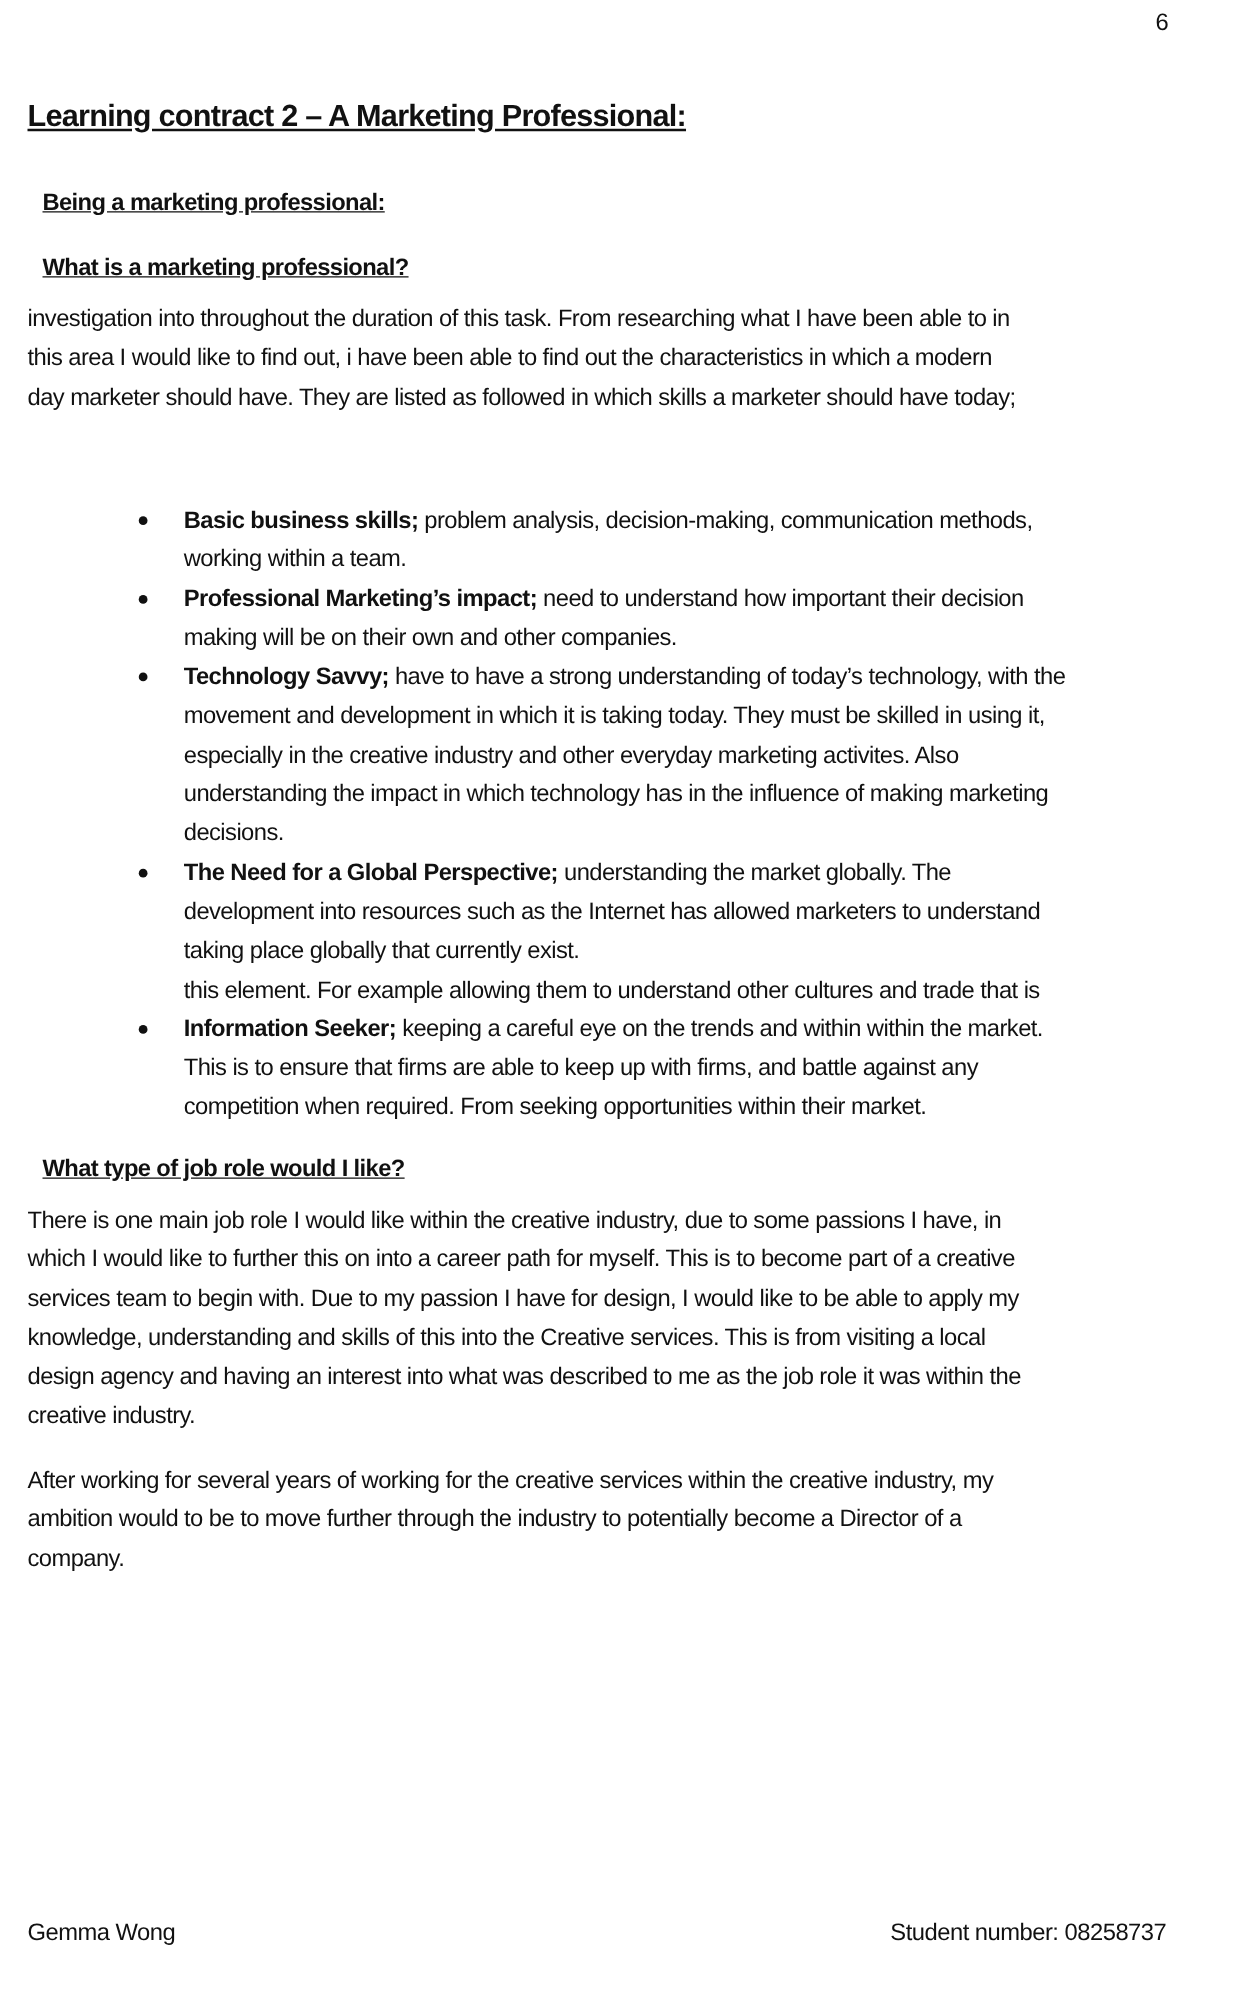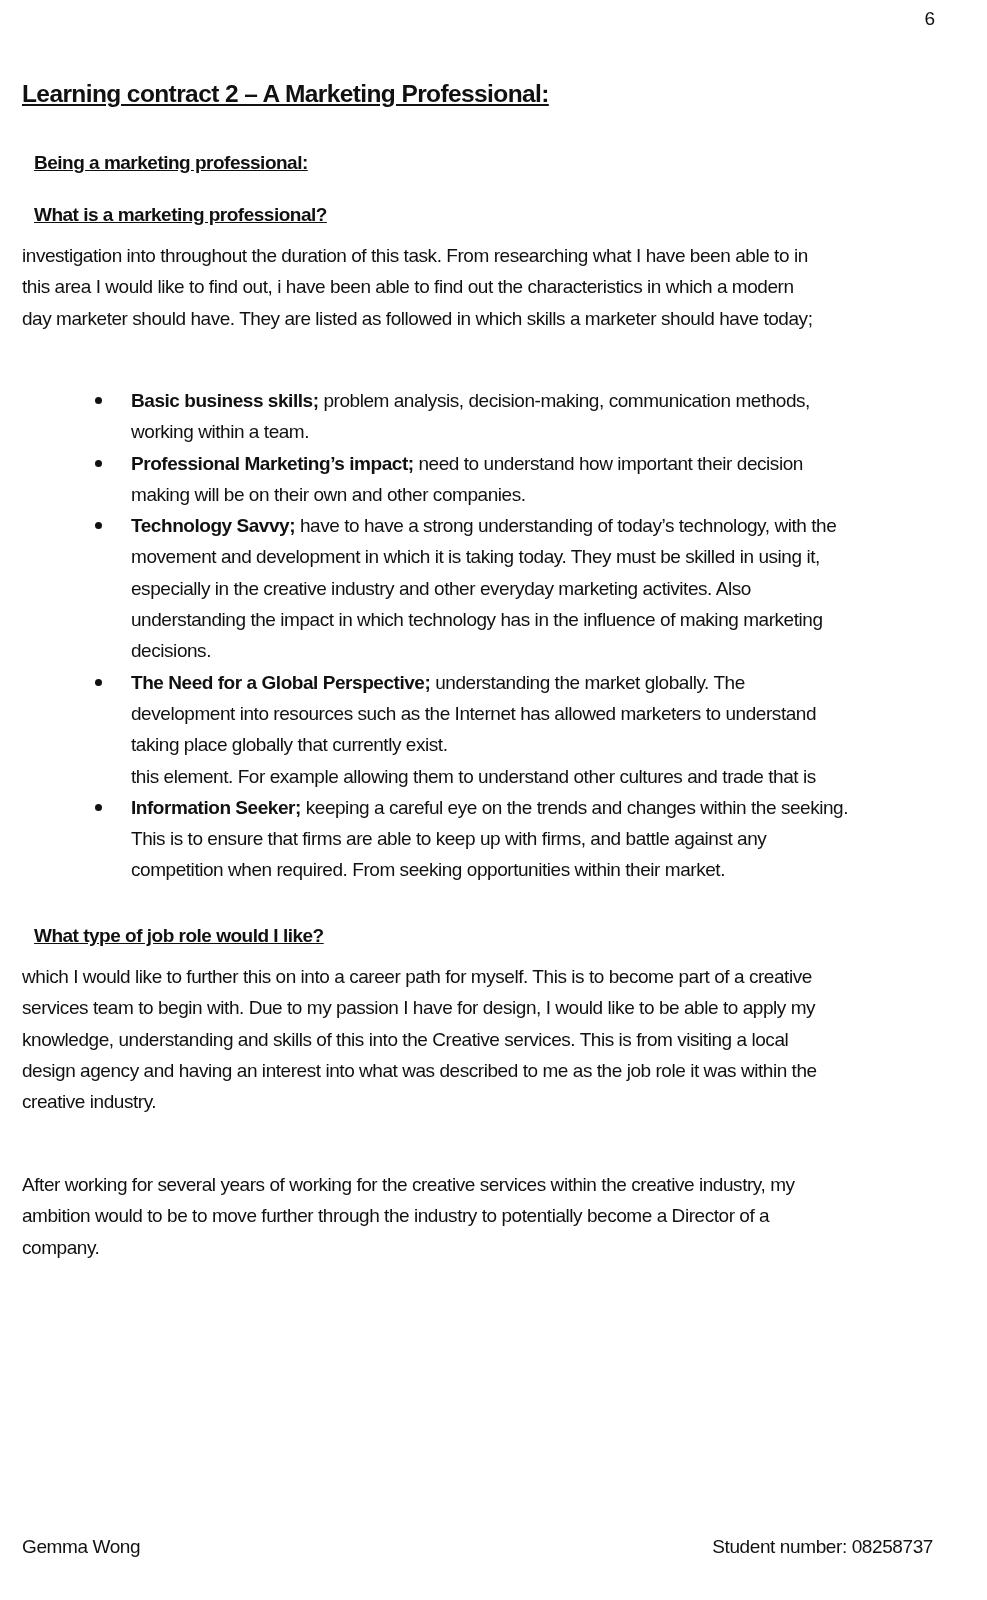--- a/index.html
+++ b/index.html
@@ -60,21 +60,21 @@
       line-height: 31.3px;
       letter-spacing: -0.45px;
       margin: 0;
     }
     .para .ln { display: block; white-space: nowrap; }
     .bullets {
       position: absolute;
       left: 0;
       top: 385px;
       width: 876px;
-      margin: 0;
+      margin: 16px;
       padding: 0;
       list-style: none;
     }
     .bullet-item {
       position: relative;
       padding-left: 131px;
       font-size: 19px;
       line-height: 31.3px;
       letter-spacing: -0.45px;
     }
@@ -142,29 +142,30 @@
   </li>
   <li class="bullet-item">
     <span class="dot"></span>
     <span class="ln"><b>The Need for a Global Perspective;</b><span> understanding the market globally. The</span></span>
     <span class="ln">development into resources such as the Internet has allowed marketers to understand</span>
     <span class="ln">taking place globally that currently exist.</span>
     <span class="ln">this element. For example allowing them to understand other cultures and trade that is</span>
   </li>
   <li class="bullet-item">
     <span class="dot"></span>
-    <span class="ln"><b>Information Seeker;</b><span> keeping a careful eye on the trends and changes within the seeking.</span></span>
+    <span class="ln"><b>Information Seeker;</b><span> keeping a careful eye on the trends and within within the market.</span></span>
     <span class="ln">This is to ensure that firms are able to keep up with firms, and battle against any</span>
     <span class="ln">competition when required. From seeking opportunities within their market.</span>
   </li>
 </ul>
 
 <h3 class="section-heading" style="top:913px;">What type of job role would I like?</h3>
 
 <p class="para" style="top:961px;">
+  <span class="ln">There is one main job role I would like within the creative industry, due to some passions I have, in</span>
   <span class="ln">which I would like to further this on into a career path for myself. This is to become part of a creative</span>
   <span class="ln">services team to begin with. Due to my passion I have for design, I would like to be able to apply my</span>
   <span class="ln">knowledge, understanding and skills of this into the Creative services. This is from visiting a local</span>
   <span class="ln">design agency and having an interest into what was described to me as the job role it was within the</span>
   <span class="ln">creative industry.</span>
 </p>
 
 <p class="para" style="top:1169px;">
   <span class="ln">After working for several years of working for the creative services within the creative industry, my</span>
   <span class="ln">ambition would to be to move further through the industry to potentially become a Director of a</span>

